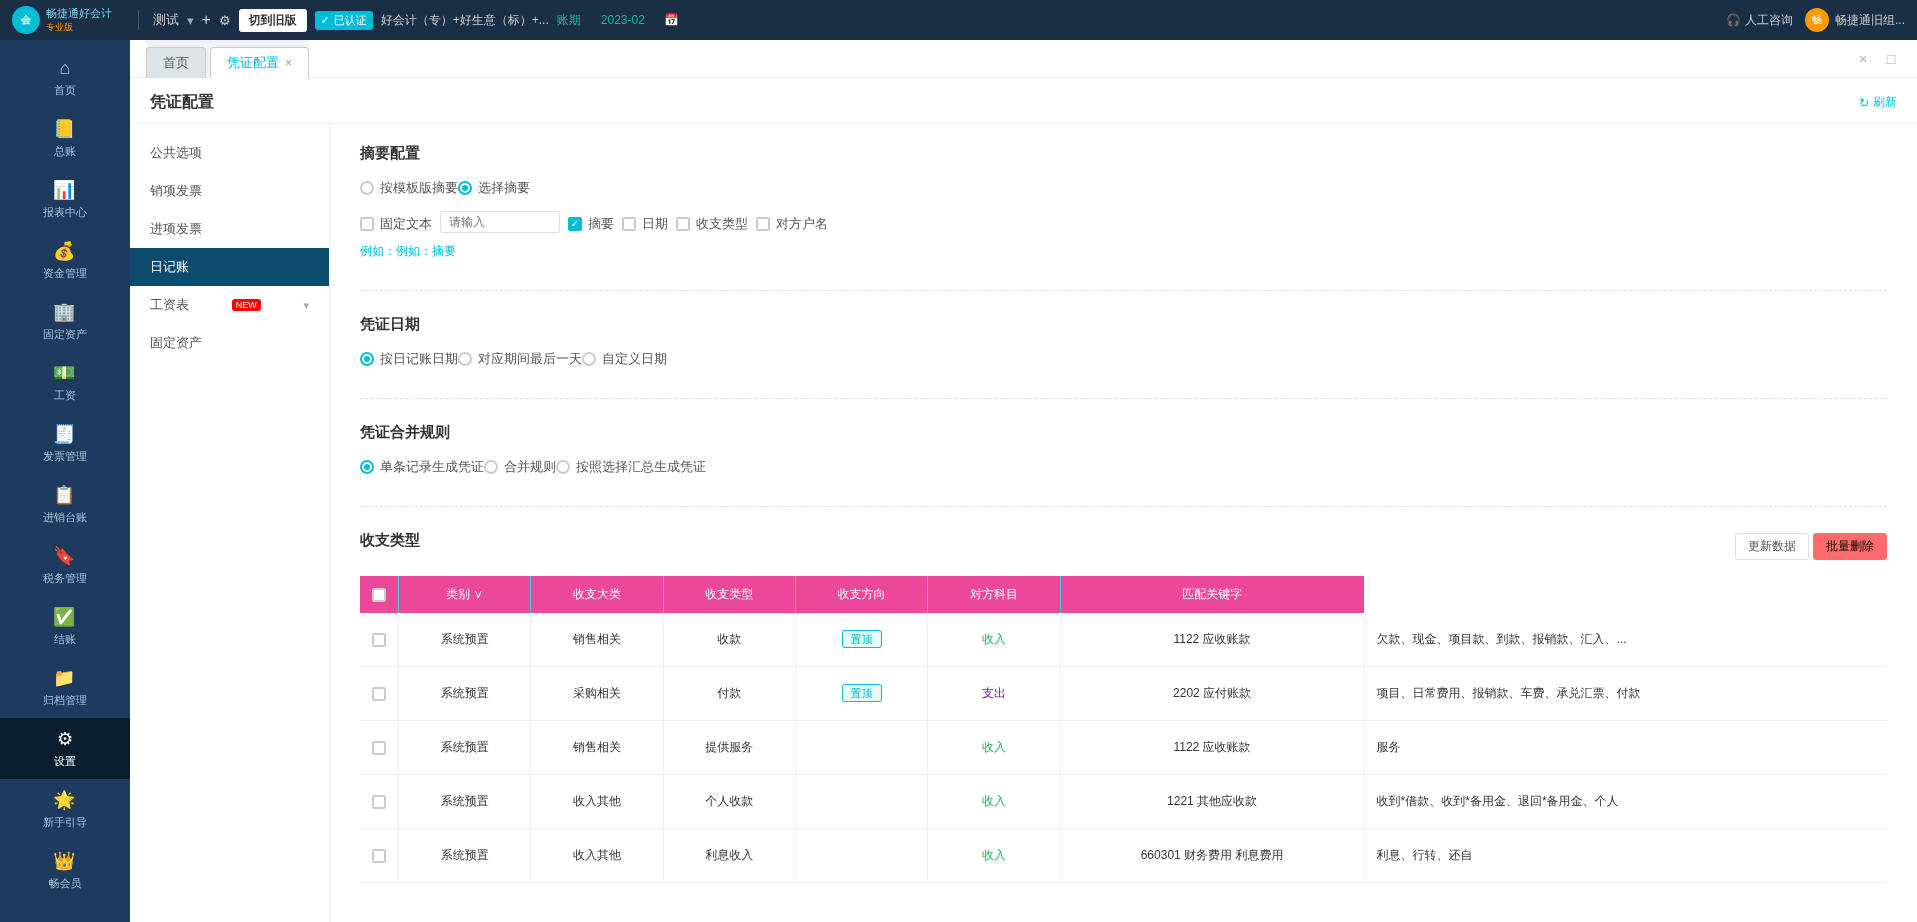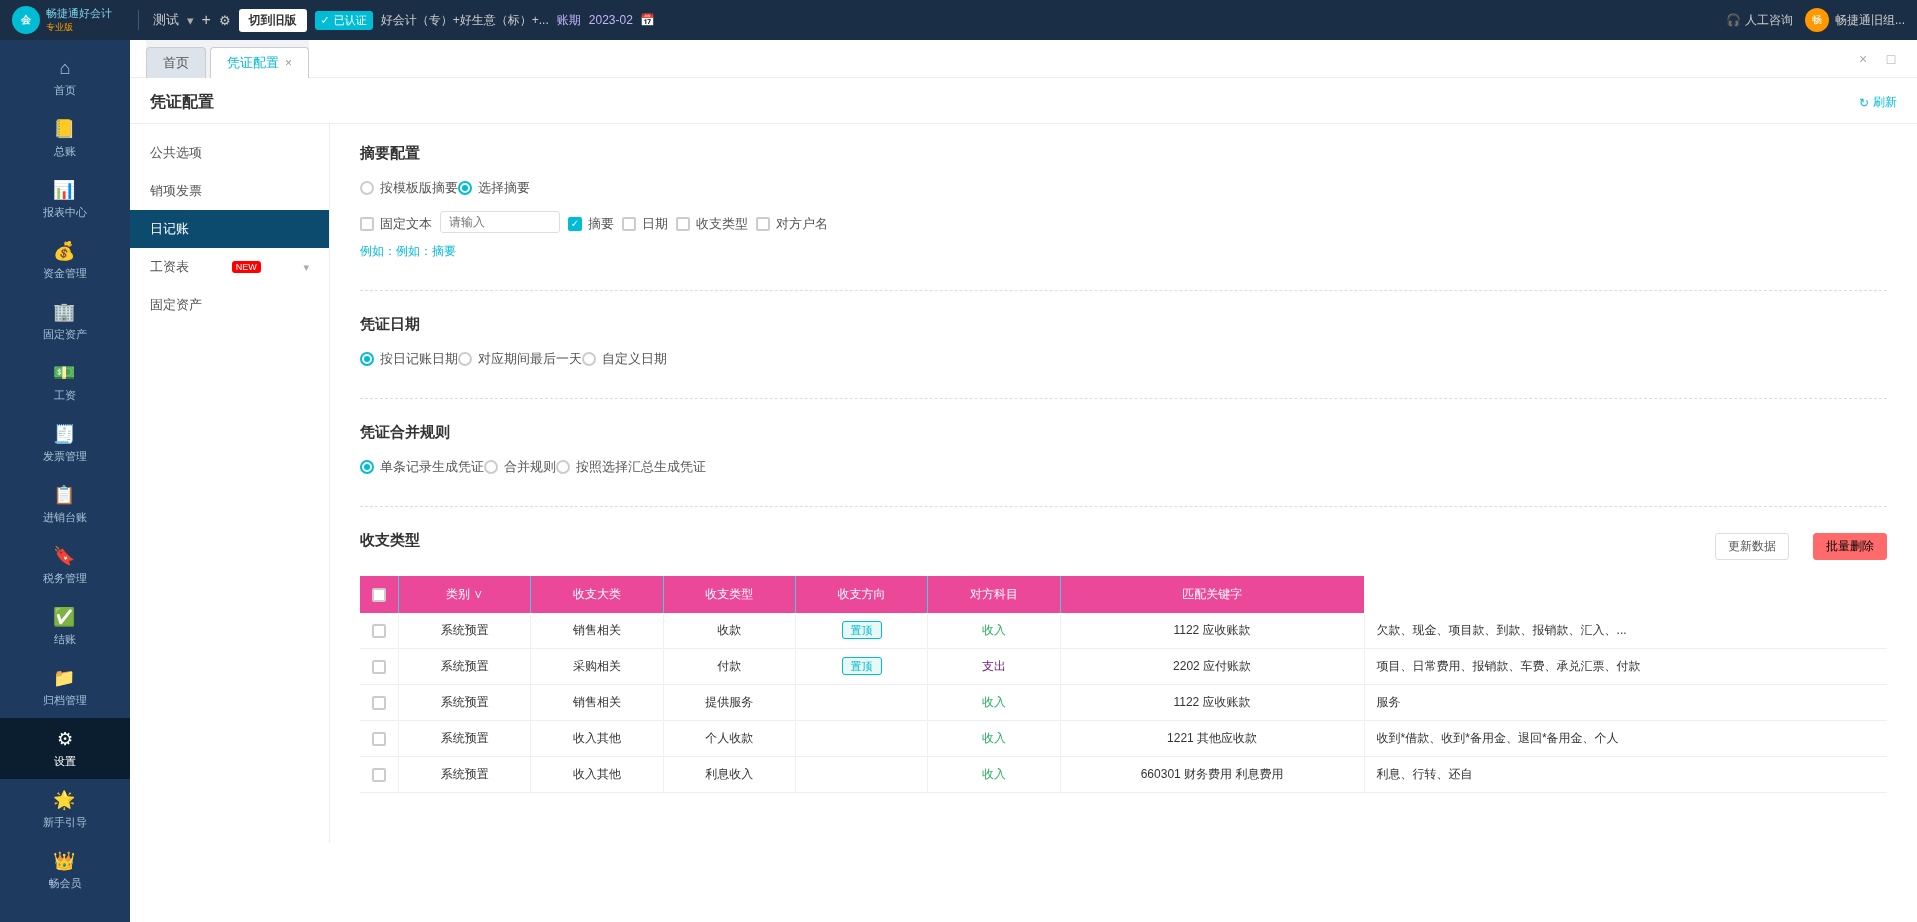--- a/index.html
+++ b/index.html
@@ -14,21 +14,21 @@
     
     .top-bar-logo { display: flex; align-items: center; gap: 6px; margin-right: 12px; }
     .logo-icon { width: 28px; height: 28px; background: #00bcd4; border-radius: 50%; display: flex; align-items: center; justify-content: center; font-size: 10px; color: #fff; font-weight: bold; }
     .top-bar-divider { width: 1px; height: 20px; background: #3a5a7a; margin: 0 6px; }
     .top-bar-company { color: #ccc; font-size: 13px; }
     .top-bar-arrow { color: #aaa; cursor: pointer; }
     .top-bar-add { color: #ccc; cursor: pointer; font-size: 16px; }
     .top-bar-gear { color: #ccc; cursor: pointer; }
     .top-bar-btn { background: #fff; color: #333; border: none; border-radius: 3px; padding: 3px 10px; cursor: pointer; font-size: 12px; font-weight: bold; }
     .top-bar-tag { background: #00bcd4; color: #fff; border-radius: 3px; padding: 2px 6px; font-size: 11px; display: flex; align-items: center; gap: 4px; }
-    .top-bar-period { color: #c4b5fd; font-size: 12px; display: flex; align-items: center; gap: 8px; }
+    .top-bar-period { color: #14b8a6; font-size: 12px; display: flex; align-items: center; gap: 20px; }
     .top-bar-right { margin-left: auto; display: flex; align-items: center; gap: 12px; }
     .top-bar-service { color: #ccc; font-size: 12px; display: flex; align-items: center; gap: 4px; cursor: pointer; }
     .top-bar-user { display: flex; align-items: center; gap: 6px; color: #ccc; font-size: 12px; cursor: pointer; }
     .user-avatar { width: 24px; height: 24px; background: #f90; border-radius: 50%; display: flex; align-items: center; justify-content: center; font-size: 10px; color: #fff; }
 
     
     .sidebar-item { display: flex; flex-direction: column; align-items: center; padding: 10px 0; cursor: pointer; color: #a8c0d6; font-size: 12px; gap: 4px; transition: background 0.2s; }
     .sidebar-item.active { background: #0a1e30; color: #fff; }
     .sidebar-icon { font-size: 18px; }
     .sidebar-label { font-size: 11px; text-align: center; }
@@ -68,30 +68,30 @@
     
     .checkbox-row { display: flex; align-items: flex-end; gap: 8px; margin-bottom: 10px; }
     .checkbox-item { display: flex; align-items: center; gap: 6px; cursor: pointer; font-size: 13px; color: #555; }
     .checkbox-box { width: 14px; height: 14px; border: 2px solid #ccc; border-radius: 2px; display: flex; align-items: center; justify-content: center; flex-shrink: 0; background: #fff; }
     .checkbox-box.checked { background: #00bcd4; border-color: #00bcd4; }
     .checkbox-box.checked::after { content: '✓'; color: #fff; font-size: 10px; line-height: 1; }
     .text-input { border: 1px solid #ddd; border-radius: 3px; padding: 3px 8px; font-size: 12px; color: #999; width: 120px; outline: none; }
     .example-text { color: #00bcd4; font-size: 12px; margin-top: 6px; }
 
     
-    .table-toolbar { display: flex; justify-content: flex-end; gap: 24px; margin-bottom: 4px; }
+    .table-toolbar { display: flex; justify-content: flex-end; gap: 4px; margin-bottom: 4px; }
     .table-btn { padding: 4px 12px; border-radius: 3px; border: 1px solid #ddd; background: #fff; cursor: pointer; font-size: 12px; color: #555; }
     .table-btn.danger { background: #ff6b6b; color: #000000; border-color: #ff6b6b; }
 
     .data-table { width: 100%; border-collapse: collapse; font-size: 12px; }
     .data-table thead tr { background: #ec4899; color: #fff; }
     .data-table thead th { padding: 10px 12px; text-align: center; font-weight: 500; border-right: 1px solid #39d0e8; }
     .data-table thead th:last-child { border-right: none; }
     .data-table tbody tr { background: #fff; border-bottom: 1px solid #eee; }
-    .data-table tbody td { padding: 9px 12px; text-align: center; border-right: 1px solid #f0f0f0; }
+    .data-table tbody td { padding: 18px 12px; text-align: center; border-right: 1px solid #f0f0f0; }
     .data-table tbody td:last-child { border-right: none; text-align: left; }
     .td-checkbox { width: 36px; }
     .tag-override { background: #e8f8f5; color: #00bcd4; border: 1px solid #00bcd4; border-radius: 3px; padding: 2px 8px; font-size: 11px; cursor: pointer; }
     .direction-in { color: #27ae60; }
     .direction-out { color: #701a75; }
 
     
     .window-controls { display: flex; gap: 8px; align-items: center; }
     .win-btn { width: 20px; height: 20px; border-radius: 3px; border: none; cursor: pointer; display: flex; align-items: center; justify-content: center; font-size: 14px; background: none; color: #aaa; }
 
@@ -231,20 +231,23 @@
 
         <div class="split-layout">
 
           <div class="left-nav">
             <div class="left-nav-item">
               <span>公共选项</span>
             </div>
             <div class="left-nav-item">
               <span>销项发票</span>
             </div>
+            <div class="left-nav-item">
+              <span>进项发票</span>
+            </div>
             <div class="left-nav-item active">
               <span>日记账</span>
             </div>
             <div class="left-nav-item">
               <span>工资表</span>
               <span class="left-nav-badge">NEW</span>
               <span style="color:#aaa;font-size:11px;">▾</span>
             </div>
             <div class="left-nav-item">
               <span>固定资产</span>

